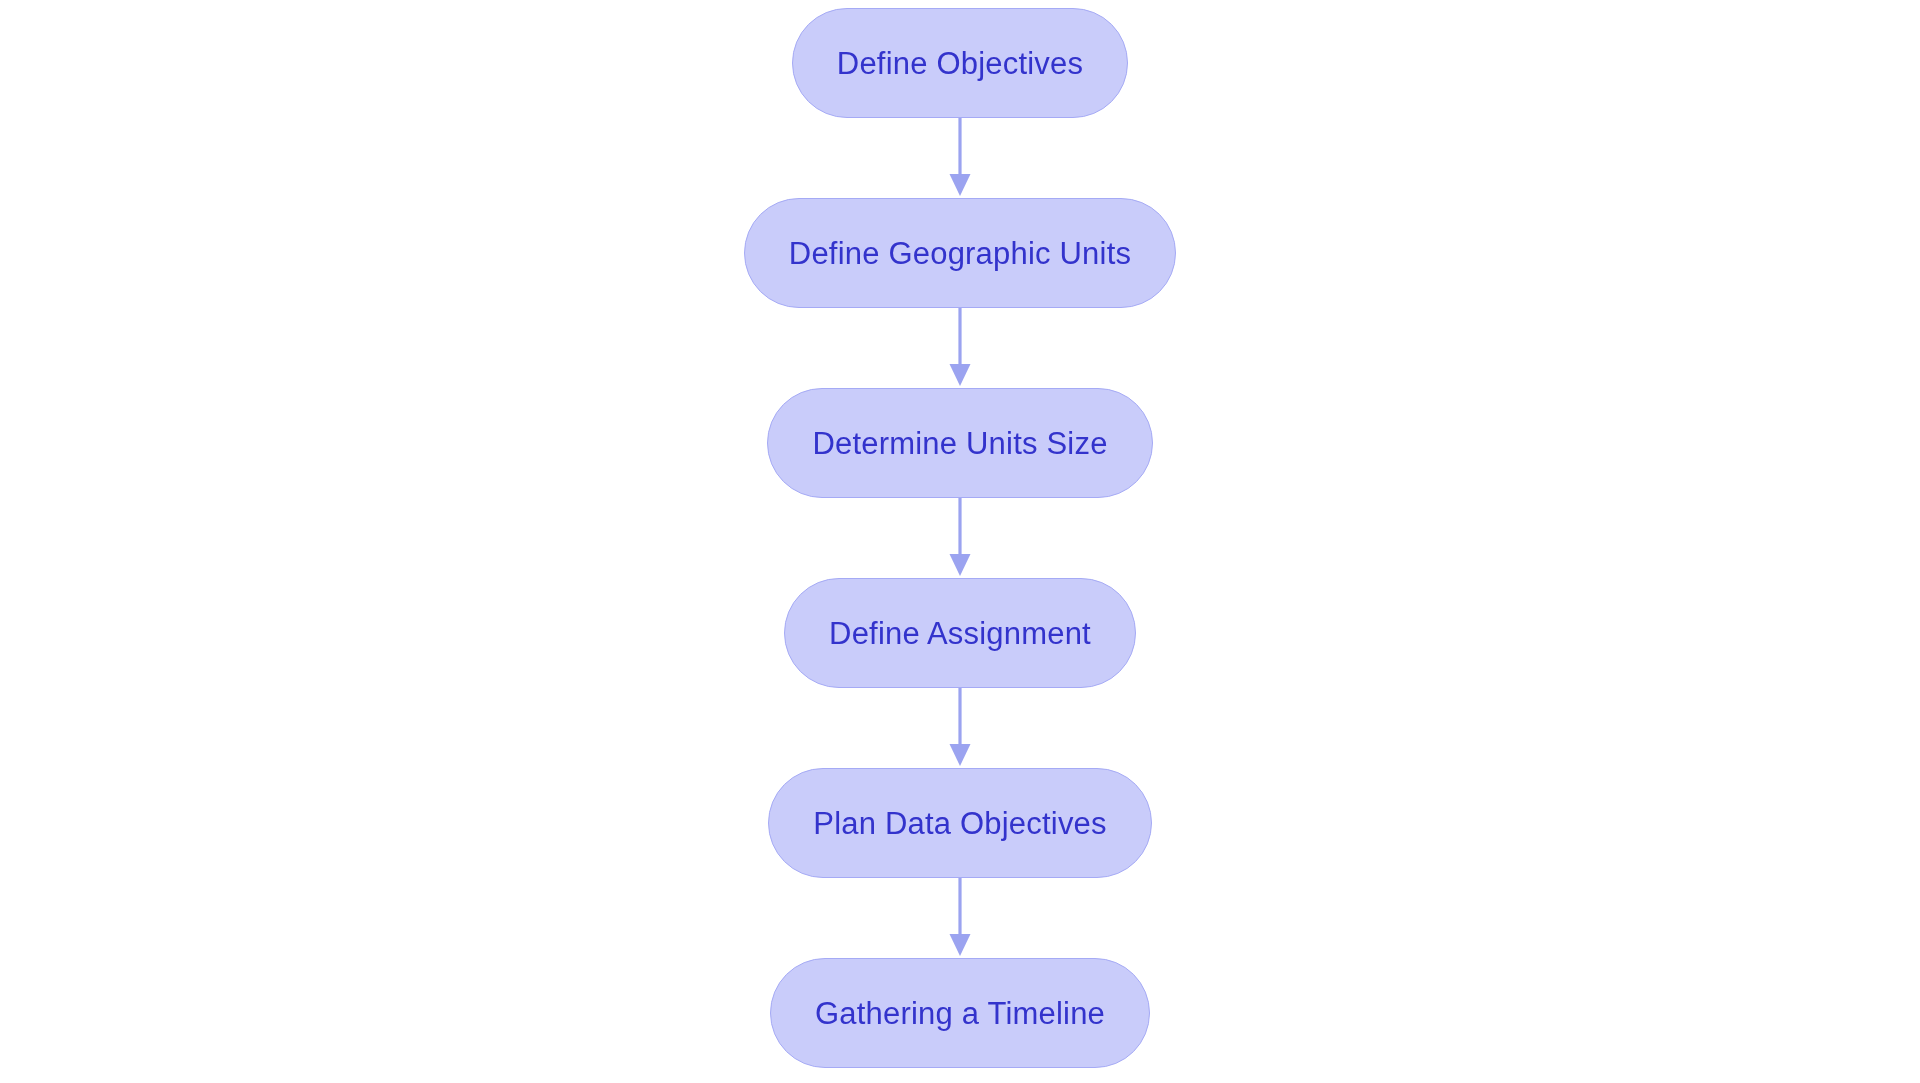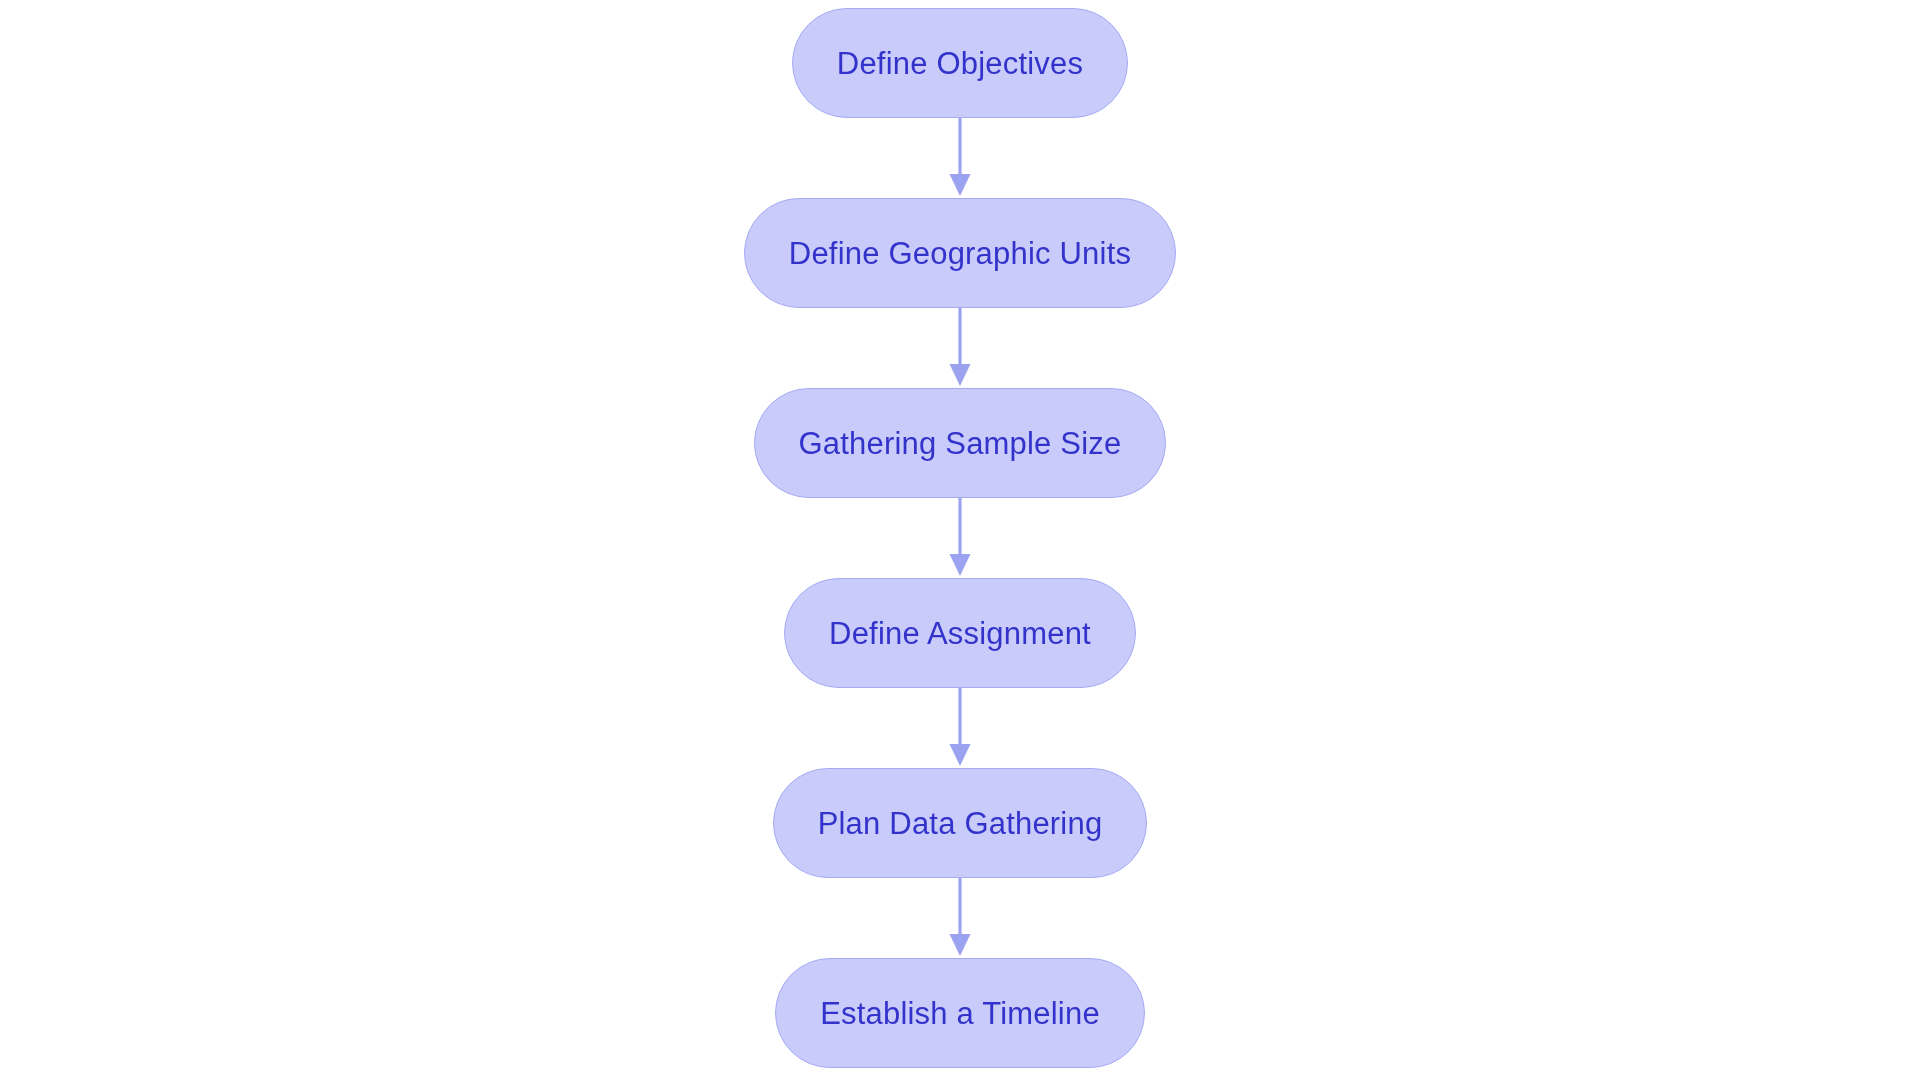--- a/index.html
+++ b/index.html
@@ -88,44 +88,44 @@
     <div class="flow-node">
       <span>Define Geographic Units</span>
     </div>
 
     <svg class="flow-connector" viewBox="0 0 40 80">
       <line class="conn-line" x1="20" y1="0" x2="20" y2="58"></line>
       <polygon class="conn-head" points="20,78 9.5,56 30.5,56"></polygon>
     </svg>
 
     <div class="flow-node">
-      <span>Gathering Sample Size</span>
+      <span>Determine Units Size</span>
     </div>
 
     <svg class="flow-connector" viewBox="0 0 40 80">
       <line class="conn-line" x1="20" y1="0" x2="20" y2="58"></line>
       <polygon class="conn-head" points="20,78 9.5,56 30.5,56"></polygon>
     </svg>
 
     <div class="flow-node">
       <span>Define Assignment</span>
     </div>
 
     <svg class="flow-connector" viewBox="0 0 40 80">
       <line class="conn-line" x1="20" y1="0" x2="20" y2="58"></line>
       <polygon class="conn-head" points="20,78 9.5,56 30.5,56"></polygon>
     </svg>
 
     <div class="flow-node">
-      <span>Plan Data Gathering</span>
+      <span>Plan Data Objectives</span>
     </div>
 
     <svg class="flow-connector" viewBox="0 0 40 80">
       <line class="conn-line" x1="20" y1="0" x2="20" y2="58"></line>
       <polygon class="conn-head" points="20,78 9.5,56 30.5,56"></polygon>
     </svg>
 
     <div class="flow-node">
-      <span>Establish a Timeline</span>
+      <span>Gathering a Timeline</span>
     </div>
 
   </div>
 </div>
 
 </body></html>

